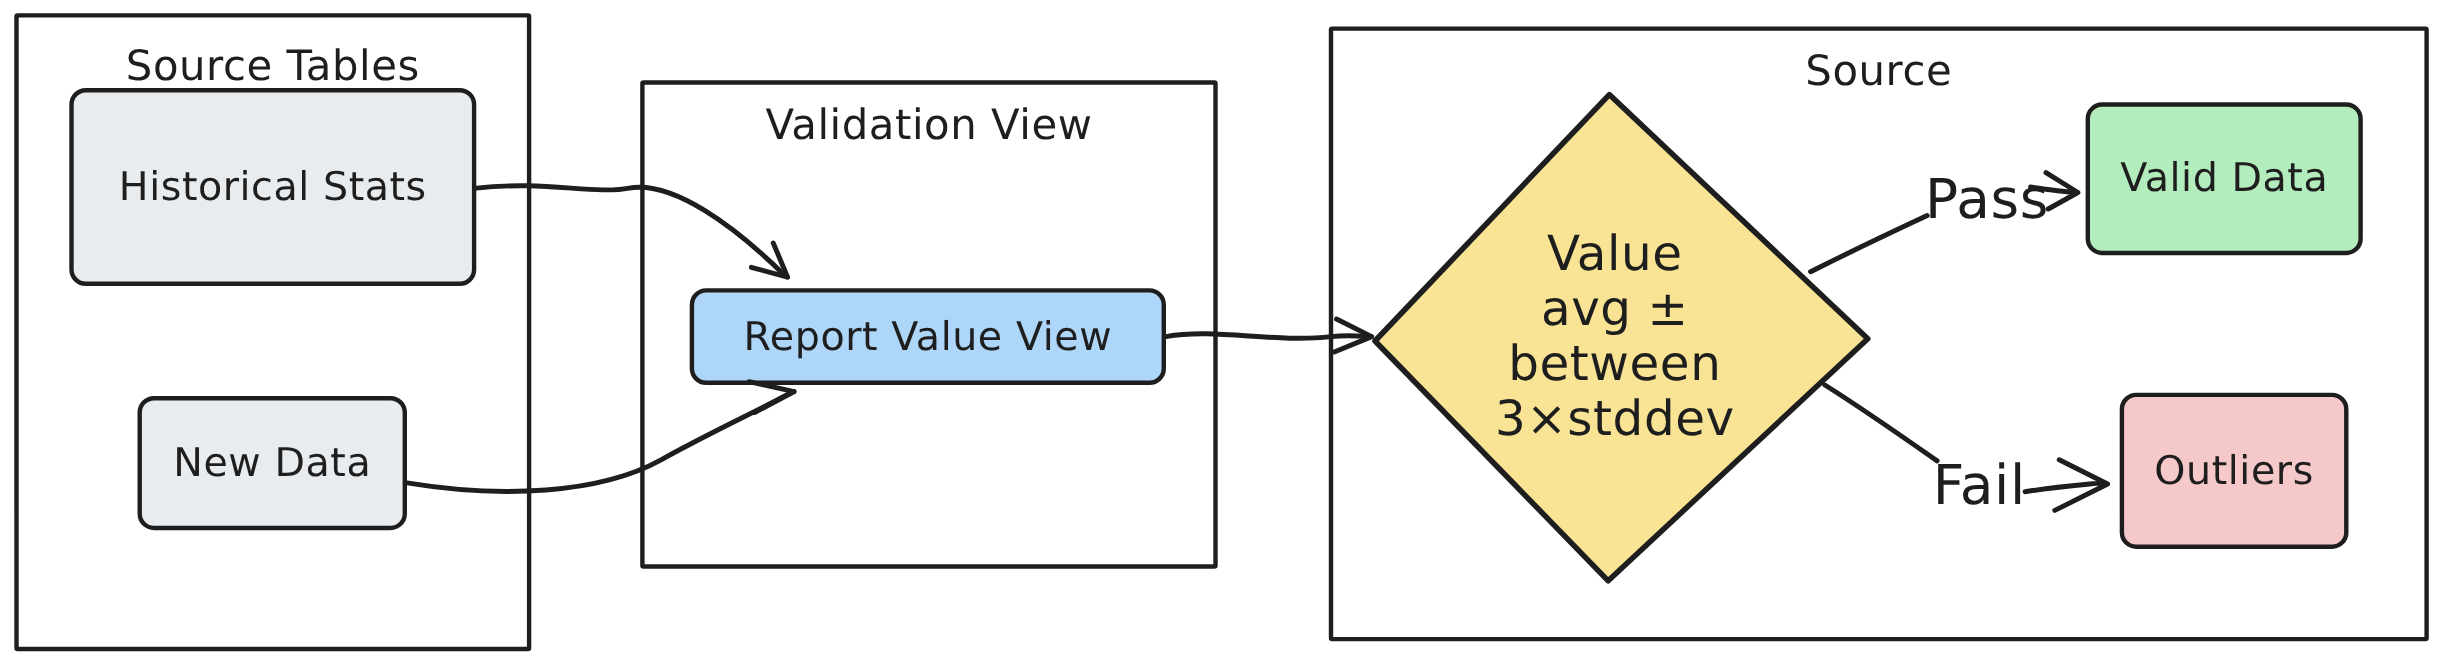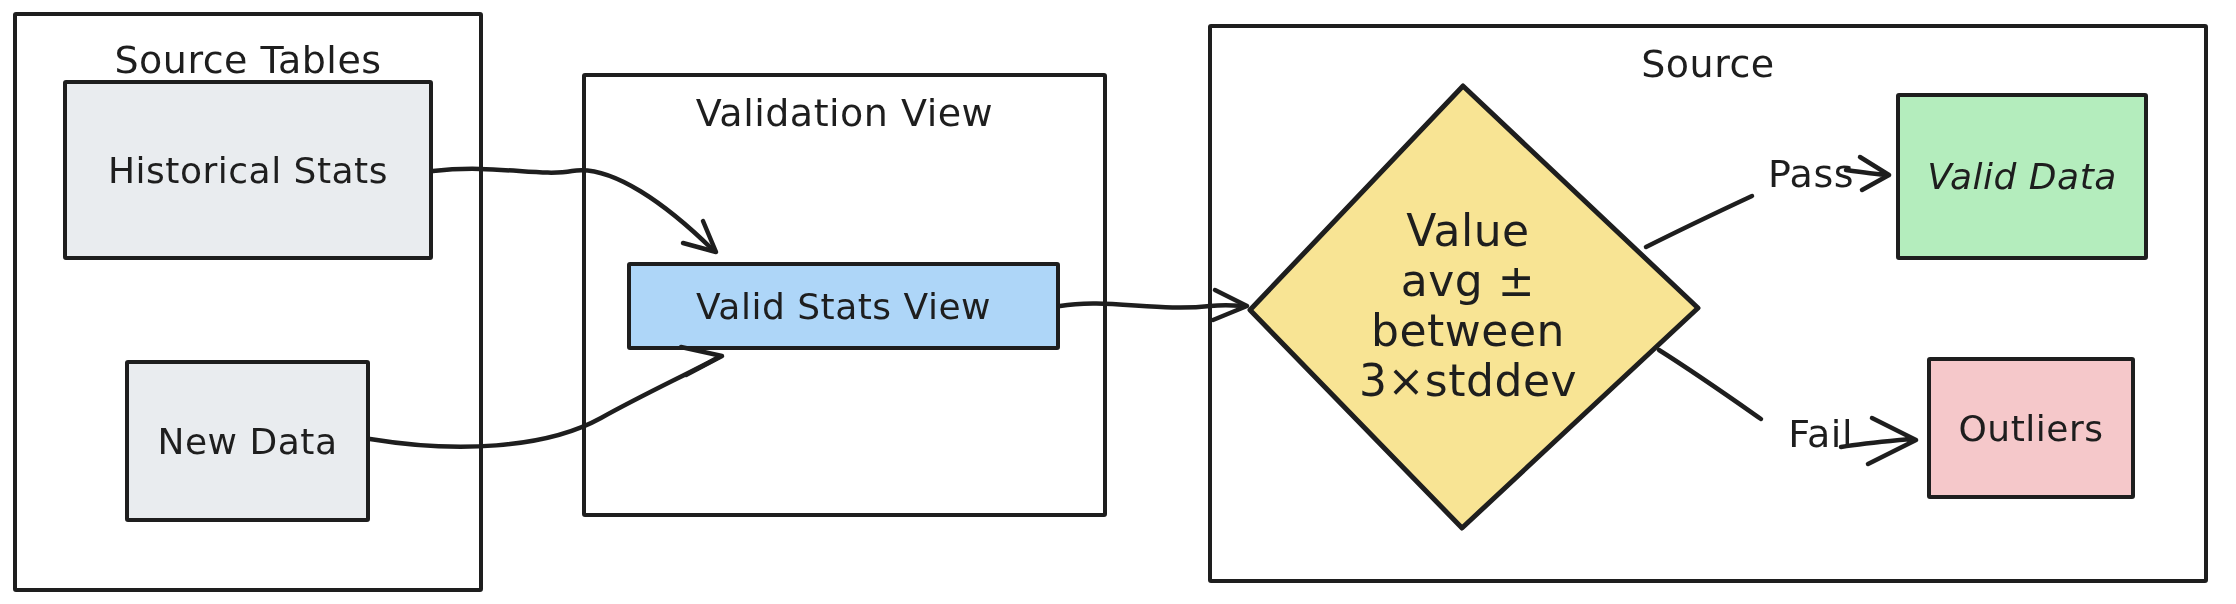--- a/index.html
+++ b/index.html
@@ -24,67 +24,67 @@
     left: 0;
     width: 100%;
     text-align: center;
     font-size: 38px;
     letter-spacing: 0.5px;
     white-space: nowrap;
   }
   .node {
     position: absolute;
     border: 4px solid #1e1e1e;
-    border-radius: 3px;
+    border-radius: 15px;
     box-sizing: border-box;
     display: flex;
     align-items: center;
     justify-content: center;
   }
   .node-label {
     font-size: 36px;
     letter-spacing: 0.5px;
     white-space: nowrap;
     text-align: center;
   }
   #g-source    { left: 13px;   top: 12px; width: 470px;  height: 580px; }
   #g-source .group-title { top: 22px; }
   #n-hist      { left: 63px;   top: 80px;  width: 370px; height: 180px; }
-  #n-new       { left: 125px;  top: 360px; width: 245px; height: 162px; }
+  #n-new       { left: 125px;  top: 360px; width: 245px; height: 122px; }
 
   #g-validation { left: 582px; top: 73px; width: 525px; height: 444px; }
   #g-validation .group-title { top: 14px; }
   #n-report    { left: 627px;  top: 262px; width: 433px; height: 88px; }
 
   #g-results   { left: 1208px; top: 24px; width: 1000px; height: 559px; }
   #g-results .group-title { top: 14px; }
-  #n-valid     { left: 1896px; top: 93px;  width: 252px; height: 167px; font-style: italic; }
+  #n-valid     { left: 1896px; top: 93px;  width: 252px; height: 139px; }
   #n-outliers  { left: 1927px; top: 357px; width: 208px; height: 142px; }
 
   .edge-layer {
     position: absolute;
     left: 0; top: 0;
     width: 2236px; height: 604px;
     pointer-events: none;
   }
   .diamond-text {
     position: absolute;
     left: 1318px; top: 206px;
     width: 300px;
     text-align: center;
     font-size: 44px;
     line-height: 50px;
     letter-spacing: 0.5px;
   }
   .edge-label {
     position: absolute;
-    font-size: 38px;
+    font-size: 50px;
     letter-spacing: 0.5px;
     white-space: nowrap;
-    text-align: right;
+    text-align: left;
   }
   #lbl-pass { left: 1750px; top: 152px; width: 104px; }
   #lbl-fail { left: 1757px; top: 412px; width: 96px;  }
 </style>
 </head>
 <body>
 
 <div class="canvas">
 
   <div class="group" id="g-source">
@@ -94,21 +94,21 @@
     <div class="node-label">Historical Stats</div>
   </div>
   <div class="node" id="n-new" style="background-color: rgb(233, 236, 239);">
     <div class="node-label">New Data</div>
   </div>
 
   <div class="group" id="g-validation">
     <div class="group-title">Validation View</div>
   </div>
   <div class="node" id="n-report" style="background-color: rgb(174, 214, 248);">
-    <div class="node-label">Valid Stats View</div>
+    <div class="node-label">Report Value View</div>
   </div>
 
   <div class="group" id="g-results">
     <div class="group-title">Source</div>
   </div>
   <div class="node" id="n-valid" style="background-color: rgb(180, 237, 189);">
     <div class="node-label">Valid Data</div>
   </div>
   <div class="node" id="n-outliers" style="background-color: rgb(245, 200, 202);">
     <div class="node-label">Outliers</div>

